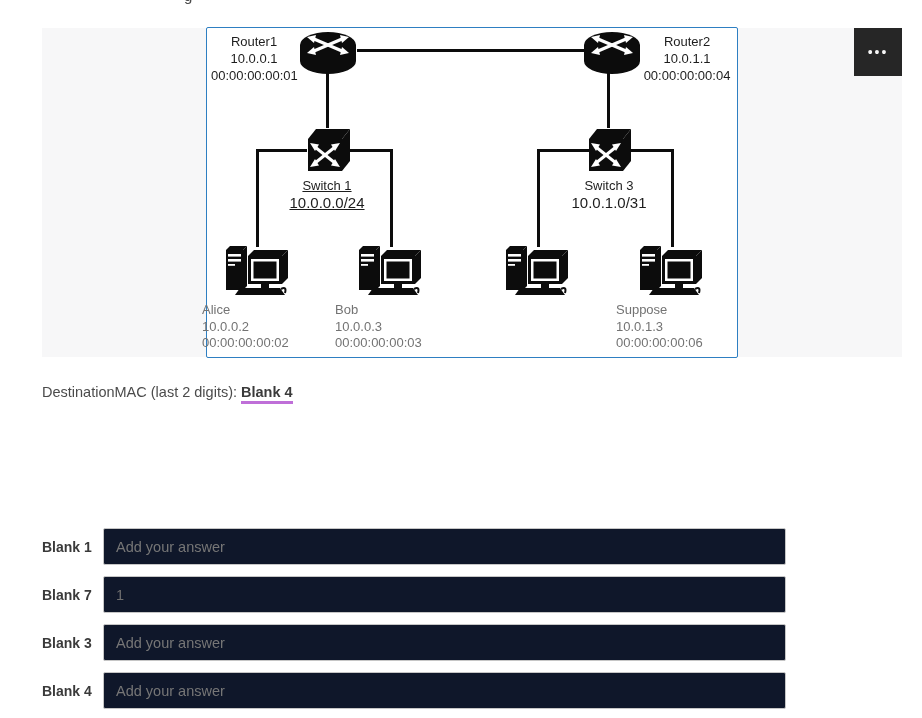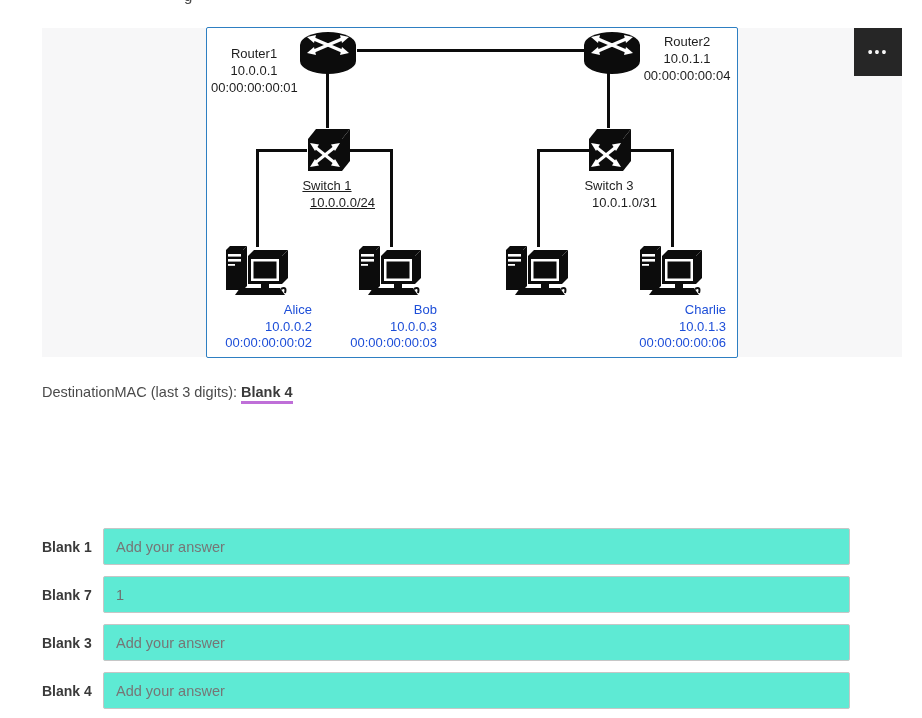--- a/index.html
+++ b/index.html
@@ -17,32 +17,32 @@
   .menu-btn { position:absolute; left:854px; top:28px; width:48px; height:48px; background:#262626;
               color:#f5f5f5; display:flex; align-items:center; justify-content:center;
               font-size:14px; letter-spacing:2px; cursor:pointer; border:none; }
 
   
   .diagram { position:absolute; left:206px; top:27px; width:532px; height:331px; background:#fff;
              border:1px solid #2e7fc2; border-radius:2px; }
   .line { position:absolute; background:#0c0c0c; }
   .icon { position:absolute; }
   .net-label { position:absolute; text-align:center; color:#1d1d1d; font-size:13px; line-height:17px; white-space:nowrap; }
-  .net-label .sub { font-size:13px;text-align:right; }
-  .host-label { position:absolute; width:110px; text-align:right; color:#1d4ed8; font-size:13px; line-height:16.5px; white-space:nowrap; }
+  .net-label .sub { font-size:15px; }
+  .host-label { position:absolute; width:110px; text-align:left; color:#737373; font-size:13px; line-height:16.5px; white-space:nowrap; }
 
   
   .qa { position:absolute; left:42px; top:381px; width:860px; color:#4b4b4b; font-size:14.5px; line-height:22.4px; }
   .qa .prompt { margin-bottom:1px; }
   .blank-chip { font-weight:bold; color:#3a3a3a; border-bottom:3px solid #bf6fd8; padding-bottom:1px; }
 
   
   .answer-label { position:absolute; left:42px; font-weight:bold; font-size:14px; color:#3a3a3a; }
-  .answer-input { position:absolute; left:103px; width:747px; height:37px; border:1px solid #c6c6c6;
-                  border-radius:2px; background:#5eead4; padding:0 12px; font-size:14.5px; color:#6f6f6f;
+  .answer-input { position:absolute; left:103px; width:683px; height:37px; border:1px solid #c6c6c6;
+                  border-radius:2px; background:#0f172a; padding:0 12px; font-size:14.5px; color:#6f6f6f;
                   font-family:"Liberation Sans", sans-serif; }
   .answer-input::placeholder { color:#767676; opacity:1; }
 </style>
 </head>
 <body>
 
 <svg width="0" height="0" style="position:absolute" aria-hidden="true">
   <defs>
     <symbol id="sym-router" viewBox="0 0 62 46">
       <path d="M3 15 a28 13 0 0 1 56 0 v16 a28 13 0 0 1 -56 0 z" fill="#0c0c0c"></path>
@@ -114,21 +114,21 @@
   <div class="line" style="left:183px; top:121px; width:3px; height:98px;"></div>
   <div class="line" style="left:330px; top:121px; width:3px; height:98px;"></div>
   <div class="line" style="left:464px; top:121px; width:3px; height:98px;"></div>
 
   <svg class="icon" style="left:90px; top:2px;" width="62" height="46">
       <use href="#sym-router"></use>
     </svg>
   <svg class="icon" style="left:374px; top:2px;" width="62" height="46">
       <use href="#sym-router"></use>
     </svg>
-  <div class="net-label" style="left:4px; top:5px; width:86px;margin-top:12px;">
+  <div class="net-label" style="left:4px; top:5px; width:86px;">
     <div>Router1</div>
     <div>10.0.0.1</div>
     <div>00:00:00:00:01</div>
   </div>
   <div class="net-label" style="left:432px; top:5px; width:96px;">
     <div>Router2</div>
     <div>10.0.1.1</div>
     <div>00:00:00:00:04</div>
   </div>
 
@@ -158,35 +158,35 @@
     </svg>
   <svg class="icon" style="left:431px; top:216px;" width="66" height="52">
       <use href="#sym-host"></use>
     </svg>
 
   <div class="host-label" style="left:-5px; top:274px;">
     <div>Alice</div>
     <div>10.0.0.2</div>
     <div>00:00:00:00:02</div>
   </div>
-  <div class="host-label" style="left:120px; top:274px;">
+  <div class="host-label" style="left:128px; top:274px;">
     <div>Bob</div>
     <div>10.0.0.3</div>
     <div>00:00:00:00:03</div>
   </div>
   <div class="host-label" style="left:409px; top:274px;">
-    <div>Charlie</div>
+    <div>Suppose</div>
     <div>10.0.1.3</div>
     <div>00:00:00:00:06</div>
   </div>
 </div>
 
 <div class="qa">
   <div>
-    <span>DestinationMAC (last 3 digits): </span><span class="blank-chip">Blank 4</span>
+    <span>DestinationMAC (last 2 digits): </span><span class="blank-chip">Blank 4</span>
   </div>
 </div>
 
 <div class="answer-label" style="top:539px;">Blank 1</div>
 <input class="answer-input" type="text" style="top: 528px;" placeholder="Add your answer" value="">
 
 <div class="answer-label" style="top:587px;">Blank 7</div>
 <input class="answer-input" type="text" style="top: 576px;" placeholder="Add your answer" value="1">
 
 <div class="answer-label" style="top:635px;">Blank 3</div>

